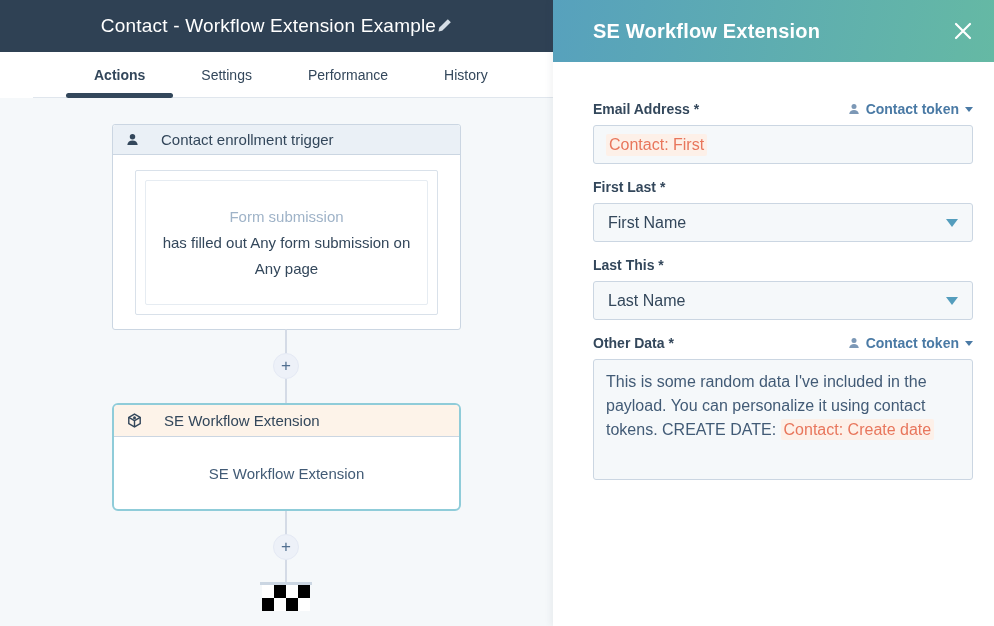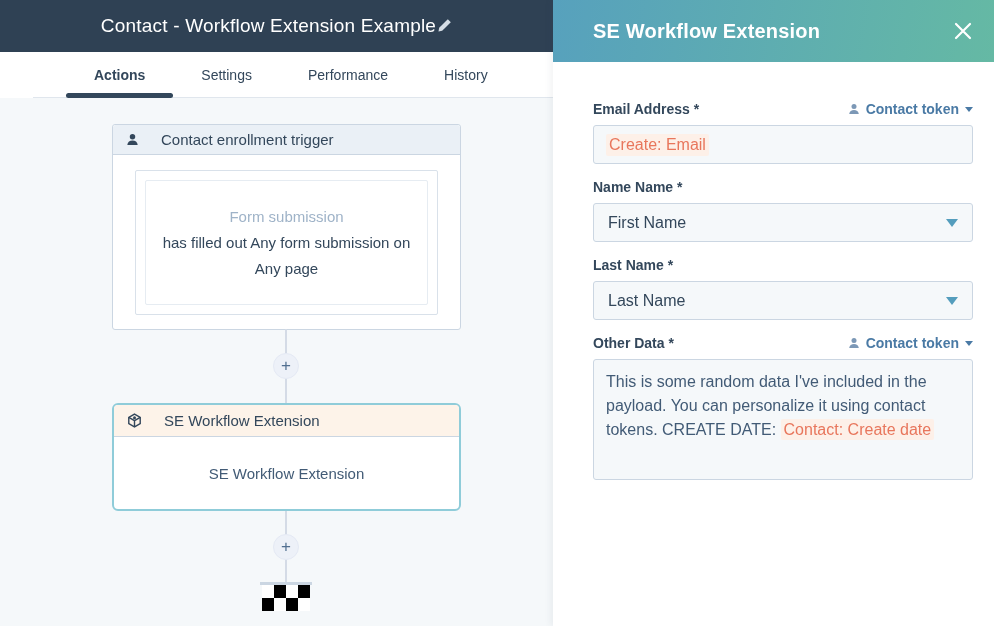--- a/index.html
+++ b/index.html
@@ -195,37 +195,37 @@
           <span class="token-link">
             <svg width="12" height="12" viewBox="0 0 12 12">
               <circle cx="6" cy="3.4" r="2.5" fill="#7c98b6"></circle>
               <path d="M1.2 11c.3-2.6 2.3-4 4.8-4s4.5 1.4 4.8 4z" fill="#7c98b6"></path>
             </svg>
             <span>Contact token</span>
             <span class="caret"></span>
           </span>
         </div>
         <div class="text-input">
-          <span class="token">Create: Email</span>
-        </div>
-      </div>
-
-      <div class="field-group">
-        <div class="label-row">
-          <span class="field-label">Name Name *</span>
+          <span class="token">Contact: First</span>
+        </div>
+      </div>
+
+      <div class="field-group">
+        <div class="label-row">
+          <span class="field-label">First Last *</span>
         </div>
         <div class="select">
           <span>First Name</span>
           <span class="select-caret"></span>
         </div>
       </div>
 
       <div class="field-group">
         <div class="label-row">
-          <span class="field-label">Last Name *</span>
+          <span class="field-label">Last This *</span>
         </div>
         <div class="select">
           <span>Last Name</span>
           <span class="select-caret"></span>
         </div>
       </div>
 
       <div class="field-group">
         <div class="label-row">
           <span class="field-label">Other Data *</span>

